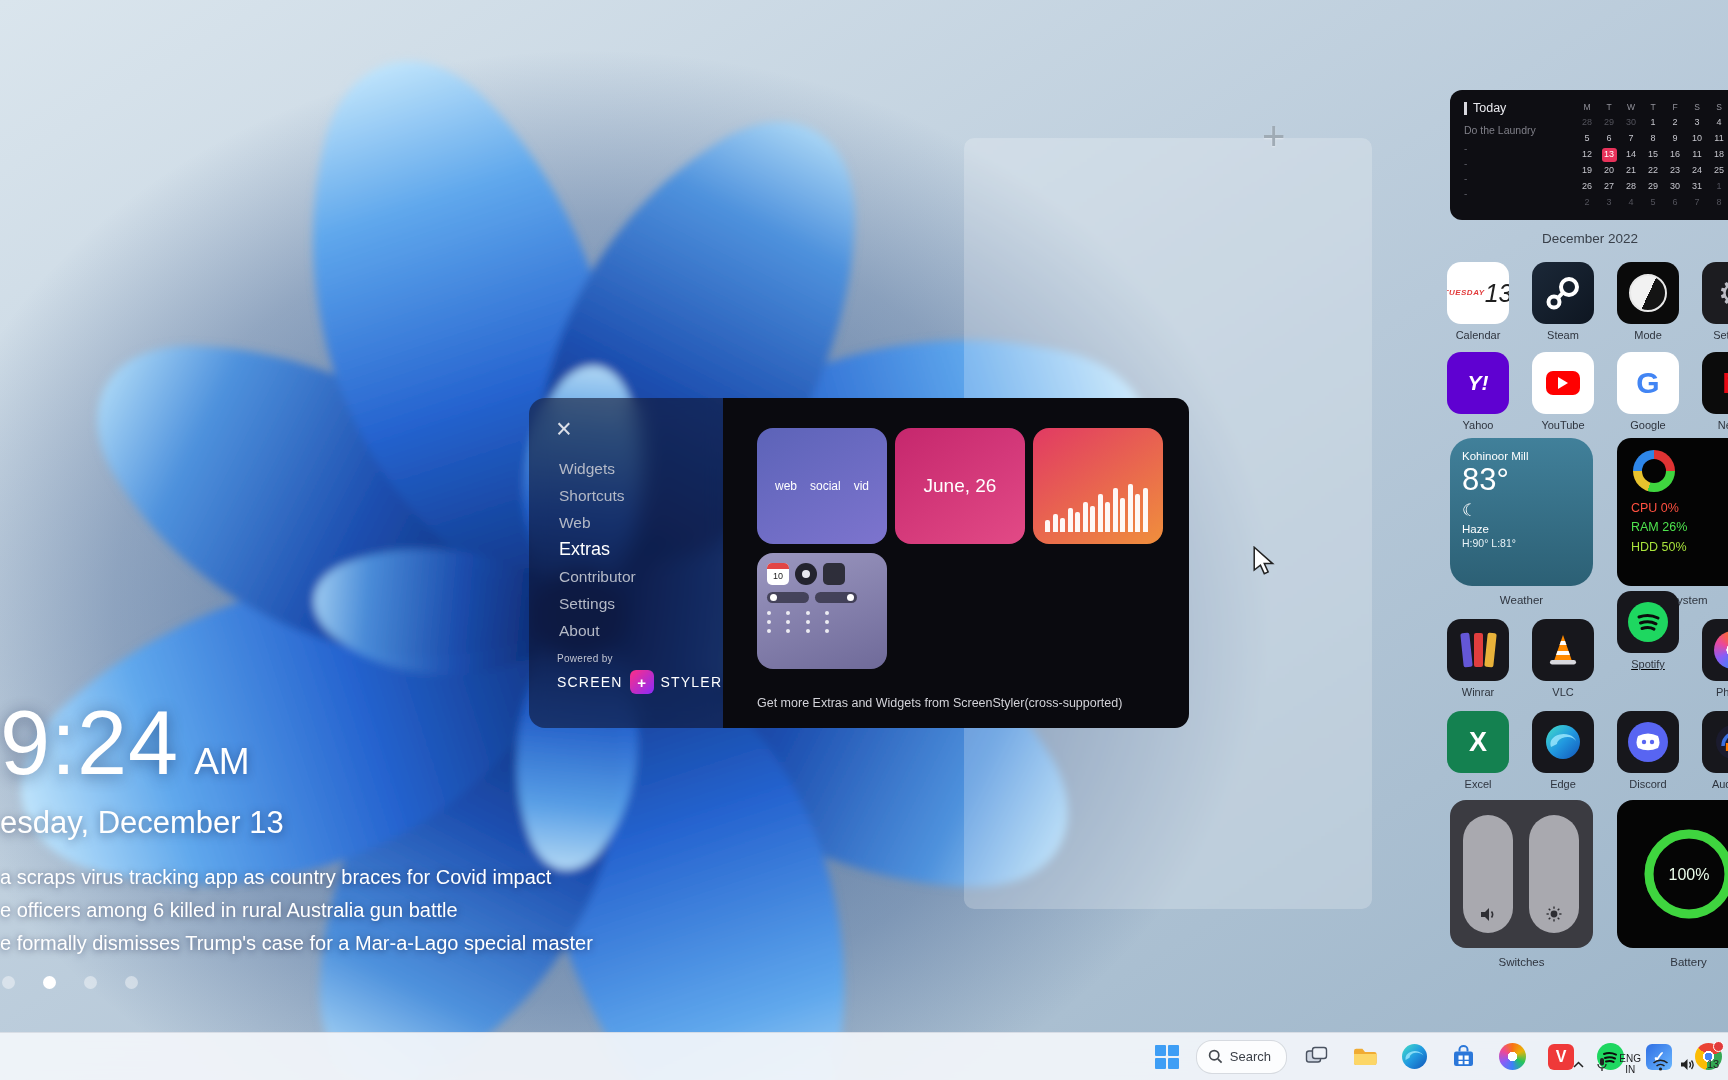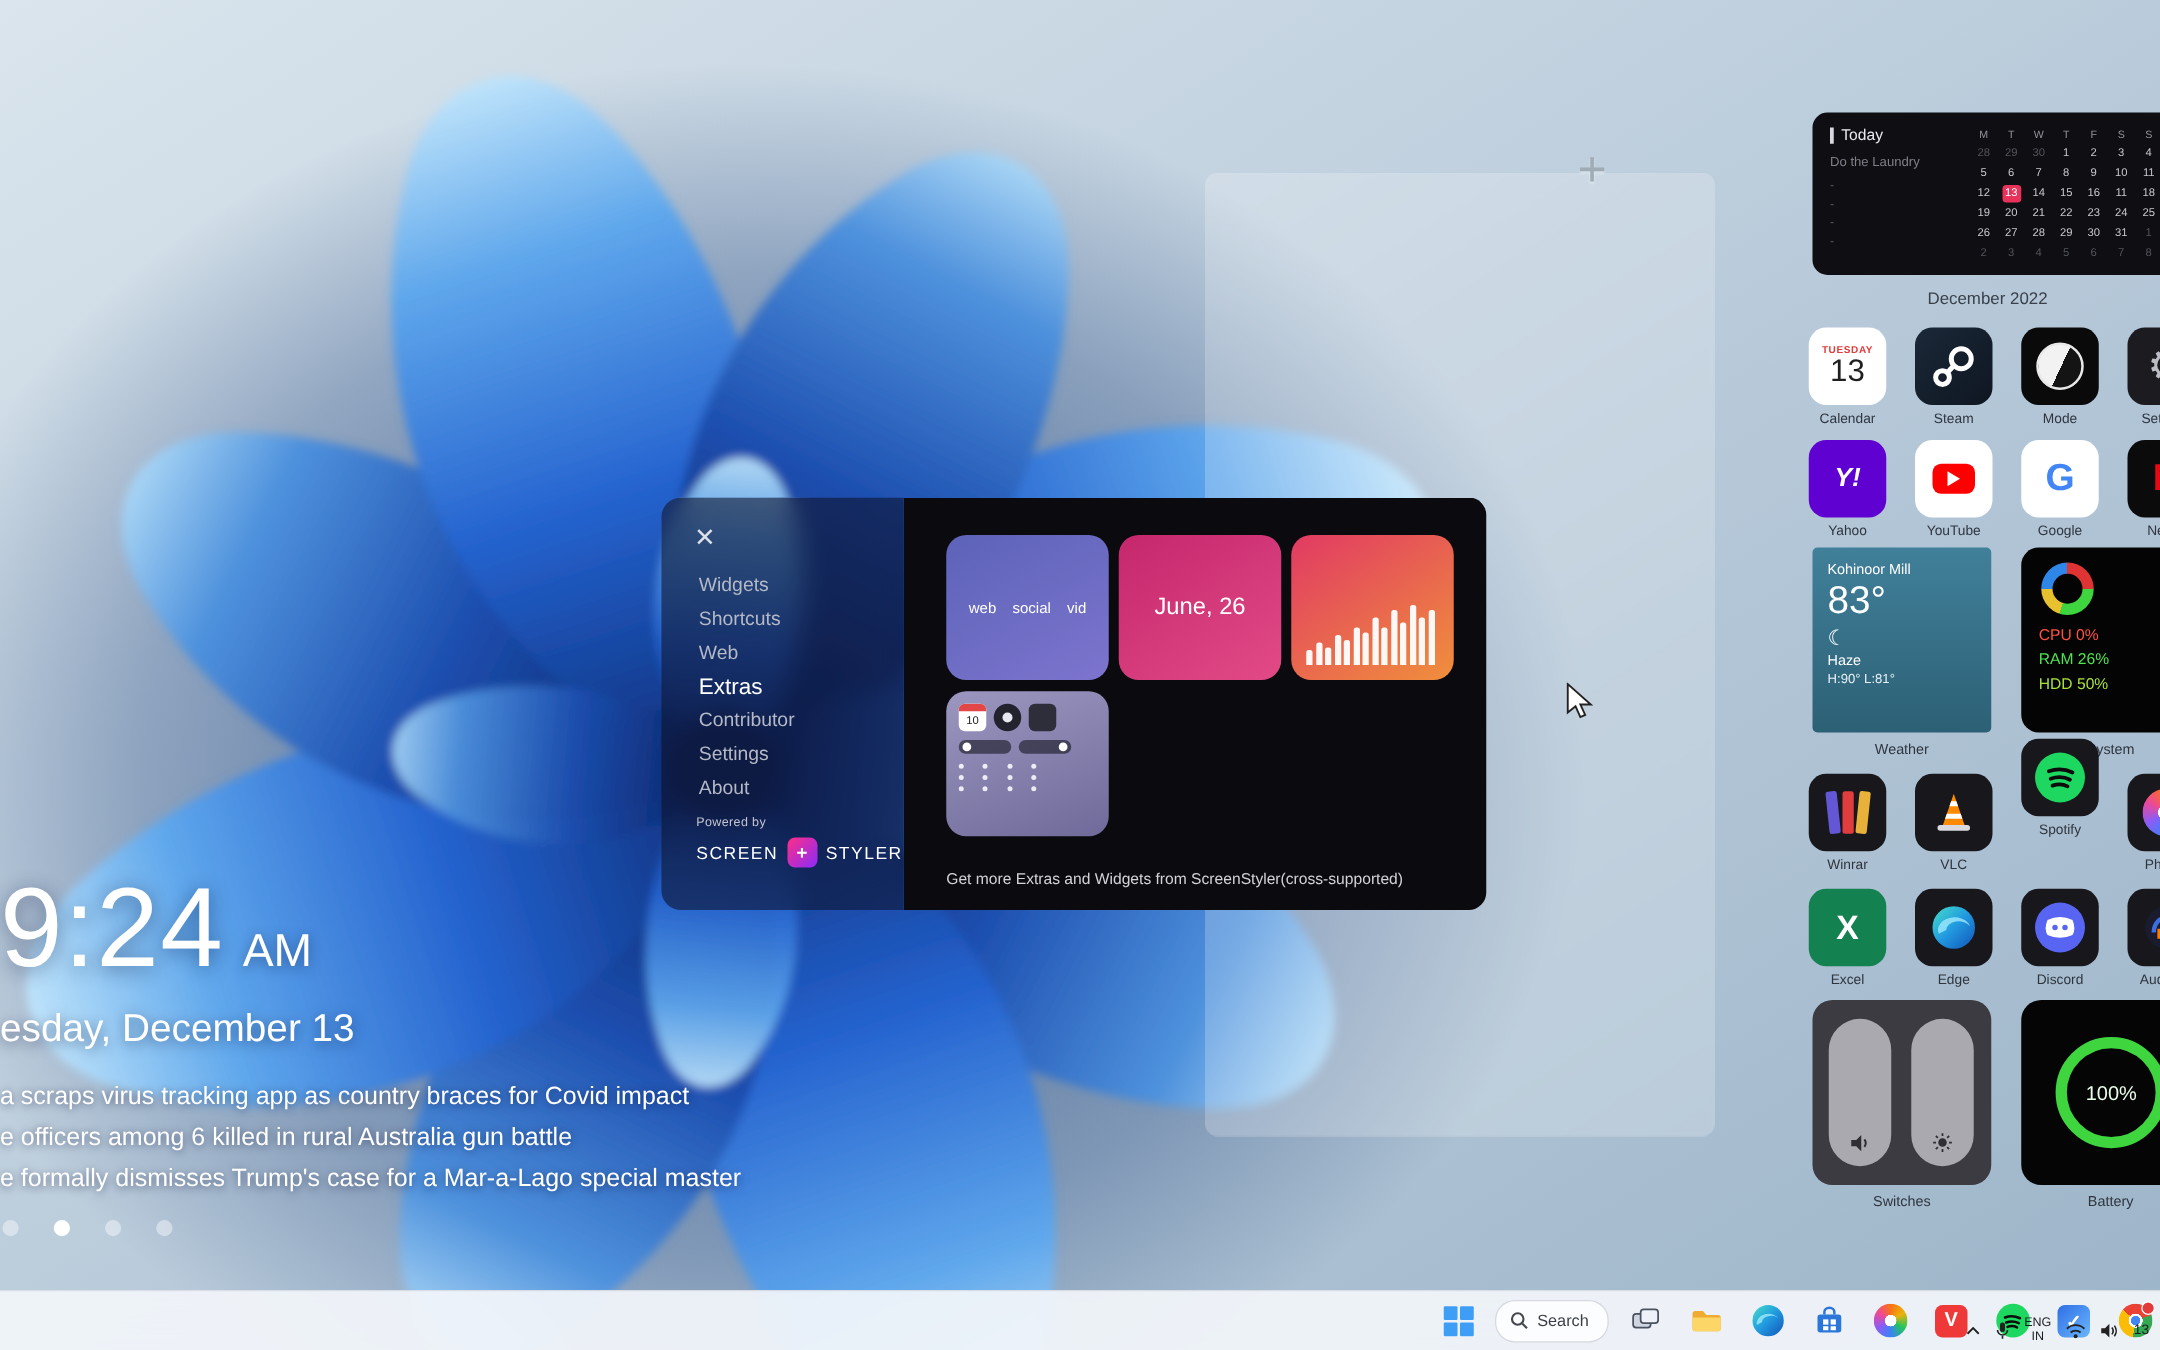--- a/index.html
+++ b/index.html
@@ -118,21 +118,21 @@
   .rar-books{display:flex;gap:3px;align-items:flex-end;}
   .rar-b{width:9px;height:34px;border-radius:2px;}
   .spot-circle{width:40px;height:40px;border-radius:50%;background:#1ed760;}
   .photos-flower{width:38px;height:38px;border-radius:50%;
     background:radial-gradient(circle,#fff 0 24%,transparent 25%),
       conic-gradient(#f97316,#eab308,#22c55e,#3b82f6,#8b5cf6,#ec4899,#f97316);}
   .t-excel{background:#148150;}
   .excel-glyph{font-size:27px;font-weight:700;color:#fff;}
   .disc-circle{width:40px;height:40px;border-radius:50%;background:#5865f2;display:flex;align-items:center;justify-content:center;}
 
-  .weather{position:absolute;left:1450px;top:438px;width:143px;height:148px;border-radius:4px;
+  .weather{position:absolute;left:1450px;top:438px;width:143px;height:148px;border-radius:22px;
     background:linear-gradient(180deg,#41809a,#2c6075);padding:12px;color:#fff;box-sizing:border-box;z-index:3;}
   .w-loc{font-size:11.5px;}
   .w-temp{font-size:31px;font-weight:400;margin-top:2px;line-height:1.05;}
   .w-moon{font-size:17px;margin-top:5px;line-height:1;}
   .w-cond{font-size:11.5px;margin-top:4px;}
   .w-hilo{font-size:10.5px;margin-top:2px;color:#e8f2f6;}
   .widget-label{position:absolute;width:143px;text-align:center;font-size:11.5px;color:#2f353f;z-index:3;}
 
   .system{position:absolute;left:1617px;top:438px;width:143px;height:148px;border-radius:14px;
     background:#040404;padding:10px 0 0 14px;box-sizing:border-box;z-index:3;}
@@ -392,21 +392,21 @@
         <div class="cal-cell dim">5</div>
         <div class="cal-cell dim">6</div>
         <div class="cal-cell dim">7</div>
         <div class="cal-cell dim">8</div>
       </div>
   </div>
 </section>
 <div class="month-label">December 2022</div>
 
 <div class="appcol" style="left:1430px;top:262px;">
-  <div class="app-tile t-white" style="flex-direction:column;display:flex;">
+  <div class="app-tile t-white" style="flex-direction:row;display:flex;font-style:italic;">
     <div class="cal-dayname">TUESDAY</div>
     <div class="cal-daynum">13</div>
   </div>
   <div class="app-label">Calendar</div>
 </div>
 <div class="appcol" style="left:1515px;top:262px;">
   <div class="app-tile t-steam">
     <svg width="40" height="40">
       <circle cx="26" cy="14" r="8" fill="none" stroke="#fff" stroke-width="4"></circle>
       <circle cx="11" cy="29" r="5.5" fill="none" stroke="#fff" stroke-width="4"></circle>
@@ -493,21 +493,21 @@
       <polygon points="19,4 28,30 10,30" fill="#ff8a00"></polygon>
       <g clip-path="url(#coneclip)" fill="#fff">
         <rect x="8" y="10" width="22" height="4"></rect>
         <rect x="8" y="20" width="22" height="4"></rect>
       </g>
       <rect x="6" y="29" width="26" height="4.5" rx="2.2" fill="#d9d9de"></rect>
     </svg>
   </div>
   <div class="app-label">VLC</div>
 </div>
-<div class="appcol" style="left:1600px;top:591px;">
+<div class="appcol" style="left:1600px;top:591px;text-decoration:underline;">
   <div class="app-tile t-dark">
     <div class="spot-circle">
       <svg width="40" height="40">
         <g stroke="#0c0c0c" stroke-width="3" fill="none" stroke-linecap="round">
           <path d="M11 15 q10-3.5 19 1"></path>
           <path d="M12.5 21 q8.5-2.8 15.5 .8"></path>
           <path d="M14 26.5 q6.8-2.2 12 .6"></path>
         </g>
       </svg>
     </div>

